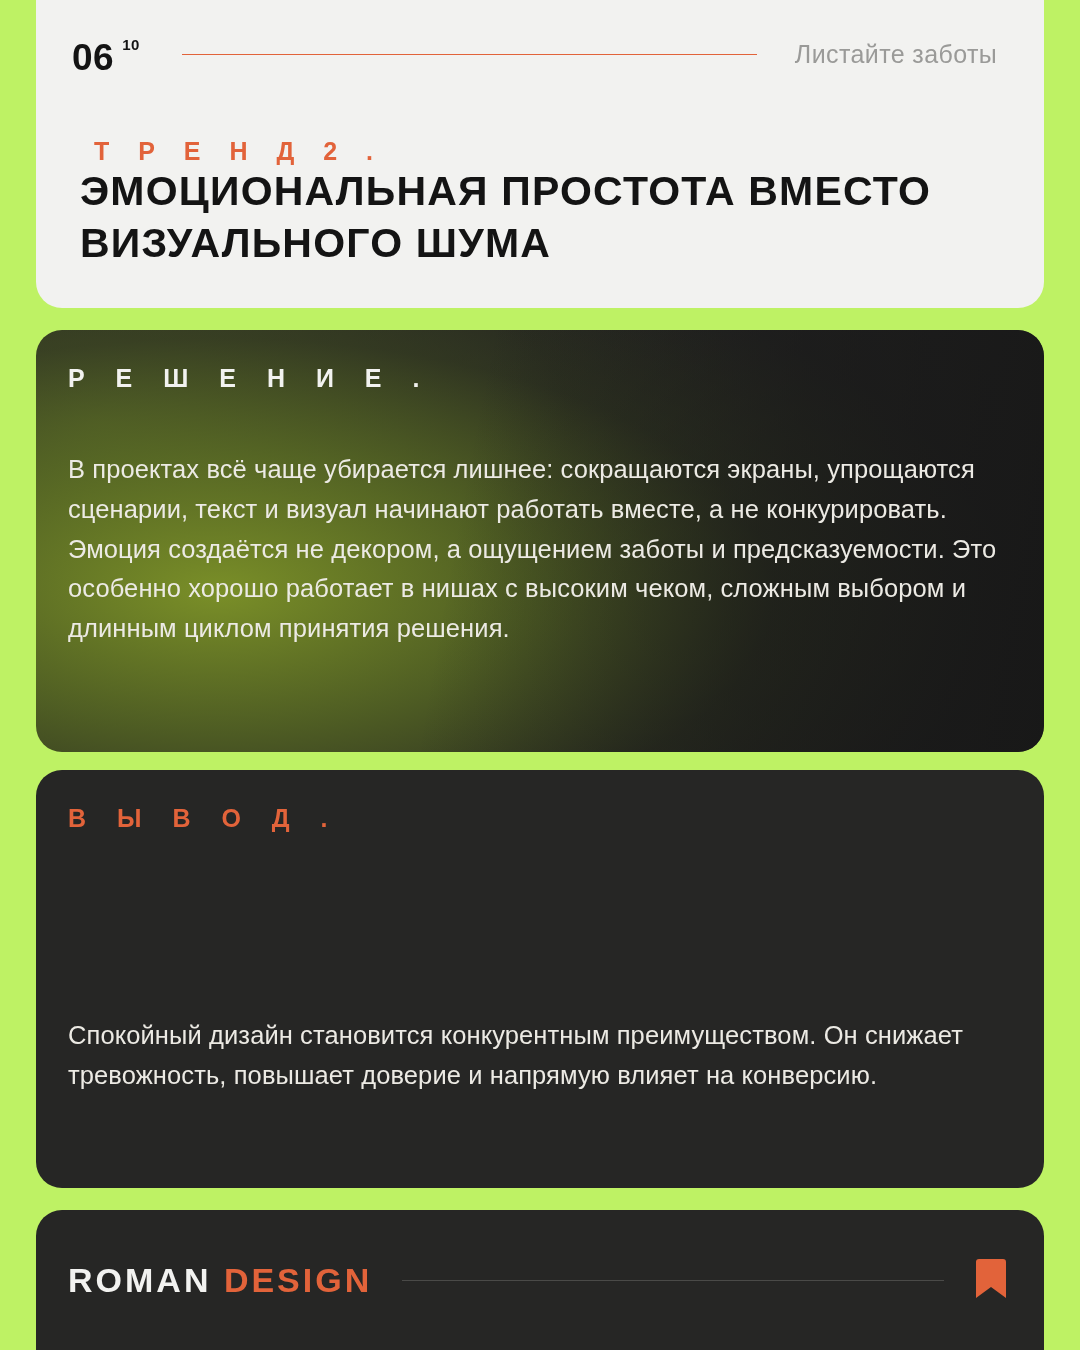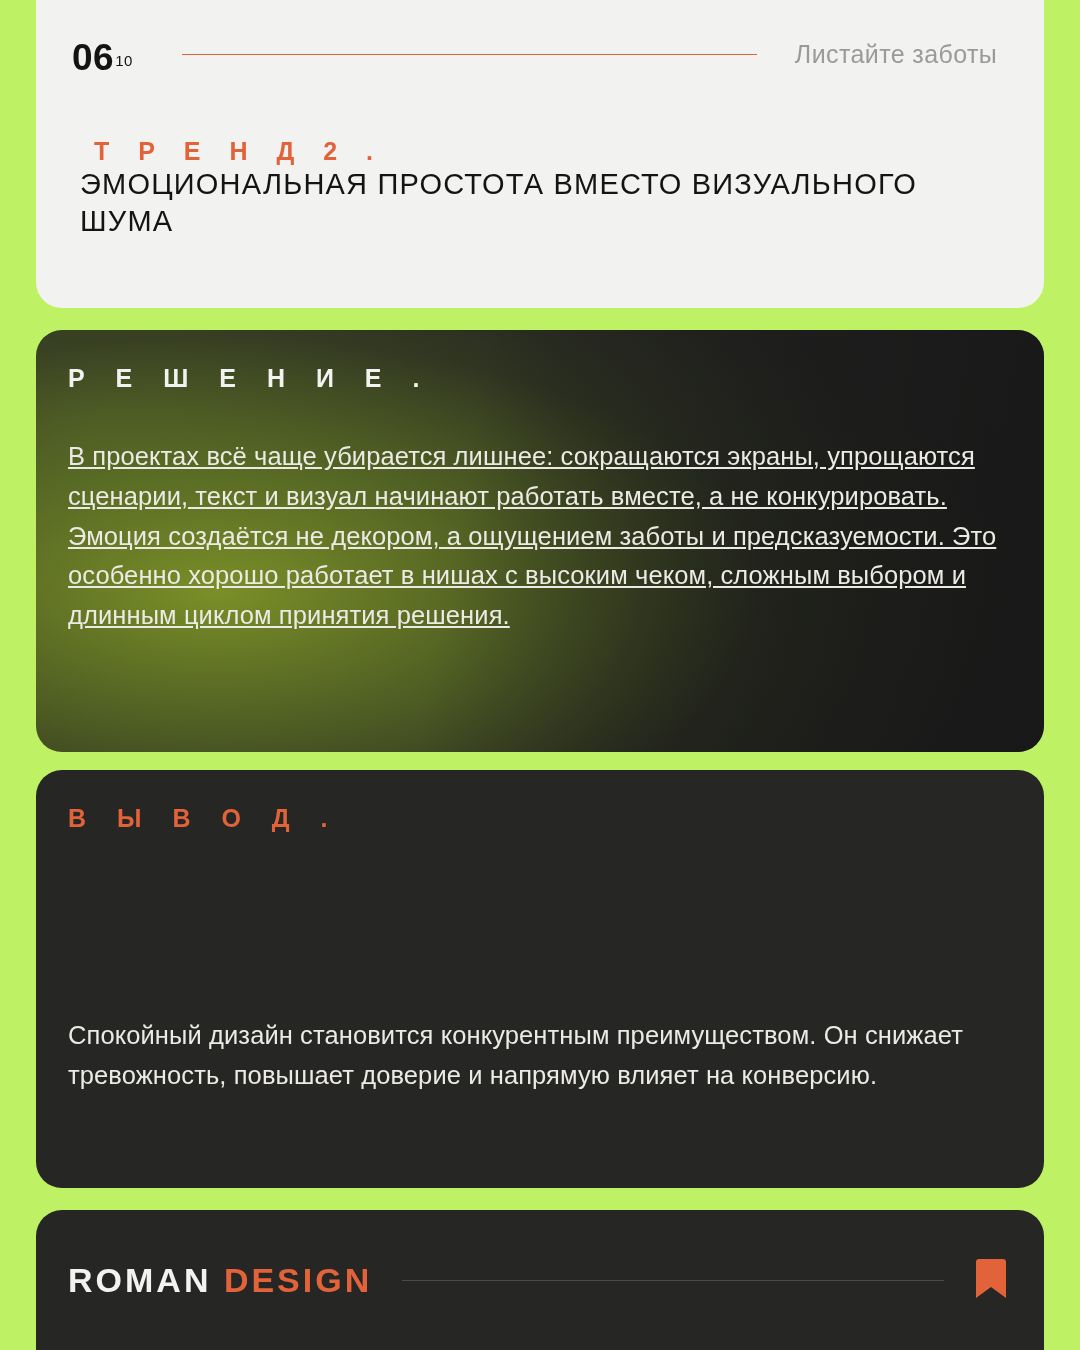--- a/index.html
+++ b/index.html
@@ -42,26 +42,25 @@
     align-items: flex-start;
     color: #141414;
     font-size: 37px;
     font-weight: 700;
     letter-spacing: 0.5px;
     line-height: 1;
     padding-top: 6px;
   }
   .page-number .sup {
     font-size: 15px;
-    font-weight: 400;
+    font-weight: 700;
     line-height: 1;
     position: relative;
     top: -2px;
-    left: 1px;
-    margin-top: 16px;
+    left: 8px;
   }
 
   .header-rule {
     flex: 1;
     height: 1px;
     background: #e2633a;
     margin: 0 14px 0 26px;
     max-width: 575px;
   }
 
@@ -85,22 +84,22 @@
     font-size: 25px;
     font-weight: 700;
     letter-spacing: 11px;
     padding-top: 15px;
     white-space: nowrap;
     padding-left: 22px;
   }
 
   .trend-title {
     color: #141414;
-    font-size: 29px;
-    font-weight: 400;
+    font-size: 41px;
+    font-weight: 700;
     letter-spacing: 1.2px;
     line-height: 1.26;
     margin-left: 8px;
     text-transform: uppercase;
   }
 
   
   .card-solution {
     position: relative;
     margin-top: 22px;
@@ -136,22 +135,21 @@
   .body-copy {
     position: relative;
     z-index: 2;
     color: #eceae4;
     font-size: 25.5px;
     line-height: 1.56;
     letter-spacing: 0.1px;
   }
 
   .card-solution .body-copy {
-    margin-top: 44px;
-    text-decoration: underline;
+    margin-top: 57px;
   }
 
   
   .card-conclusion {
     position: relative;
     margin-top: 18px;
     height: 418px;
     border-radius: 26px;
     background: #262625;
     padding: 34px 36px 36px 32px;

